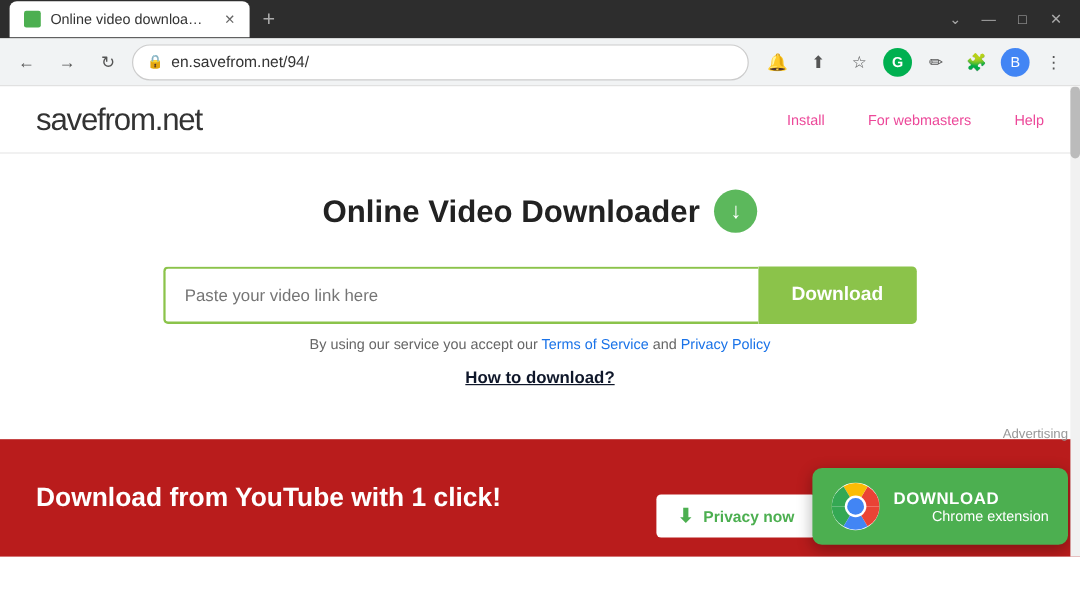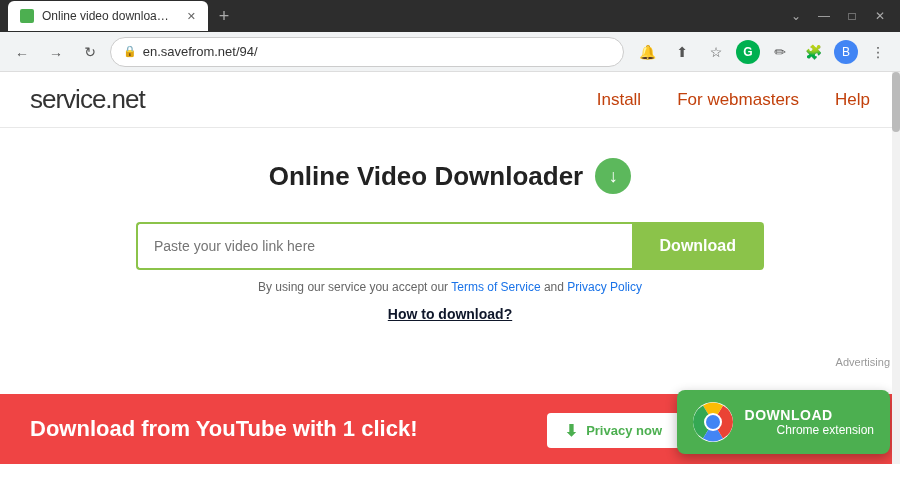--- a/index.html
+++ b/index.html
@@ -157,22 +157,22 @@
       font-size: 26px;
       font-weight: 300;
       color: #333;
       letter-spacing: -1px;
     }
     .site-nav-links {
       display: flex;
       gap: 36px;
     }
     .nav-link {
-      font-size: 17px;
-      color: #c2410c;
+      font-size: 12px;
+      color: #ec4899;
       text-decoration: none;
       cursor: pointer;
     }
 
     
     .main-content {
       display: flex;
       flex-direction: column;
       align-items: center;
       padding: 30px 20px 20px;
@@ -243,22 +243,22 @@
       cursor: pointer;
       margin-bottom: 16px;
     }
 
     
     .green-banner {
       position: absolute;
       bottom: 0;
       left: 0;
       right: 0;
-      background: #ef4444;
-      height: 70px;
+      background: #b91c1c;
+      height: 98px;
       display: flex;
       align-items: center;
       padding: 0 30px;
       overflow: hidden;
     }
     .banner-text {
       color: #fff;
       font-size: 22px;
       font-weight: 700;
     }
@@ -378,21 +378,21 @@
     <div class="toolbar-icon">✏</div>
     <div class="toolbar-icon">🧩</div>
     <div class="profile-btn">B</div>
     <div class="toolbar-icon">⋮</div>
   </div>
 </div>
 
 <div class="website">
 
   <div class="site-nav">
-    <div class="site-logo">service.net</div>
+    <div class="site-logo">savefrom.net</div>
     <div class="site-nav-links">
       <a class="nav-link">Install</a>
       <a class="nav-link">For webmasters</a>
       <a class="nav-link">Help</a>
     </div>
   </div>
 
   <div class="main-content">
     <div class="page-title-row">
       <span class="page-title">Online Video Downloader</span>

